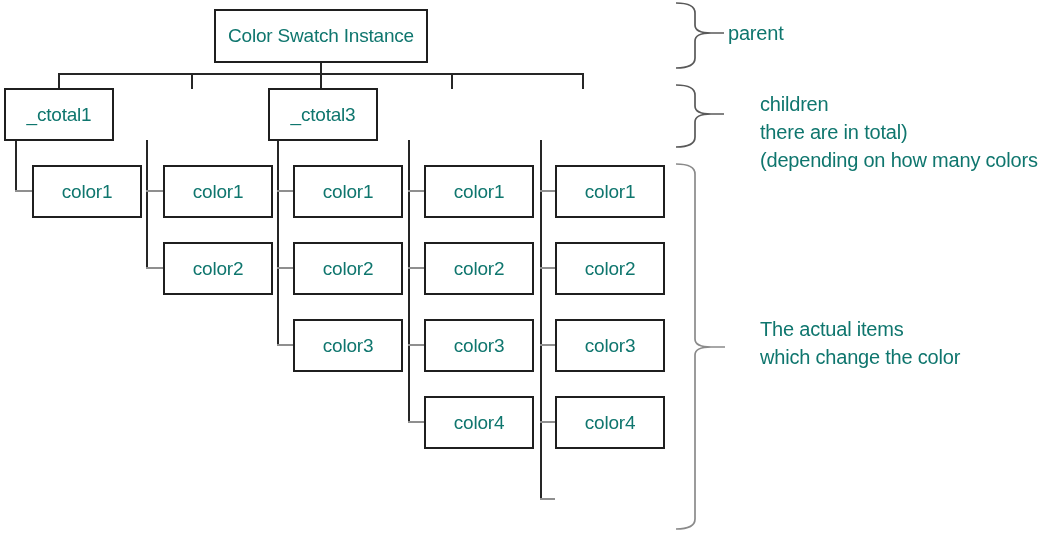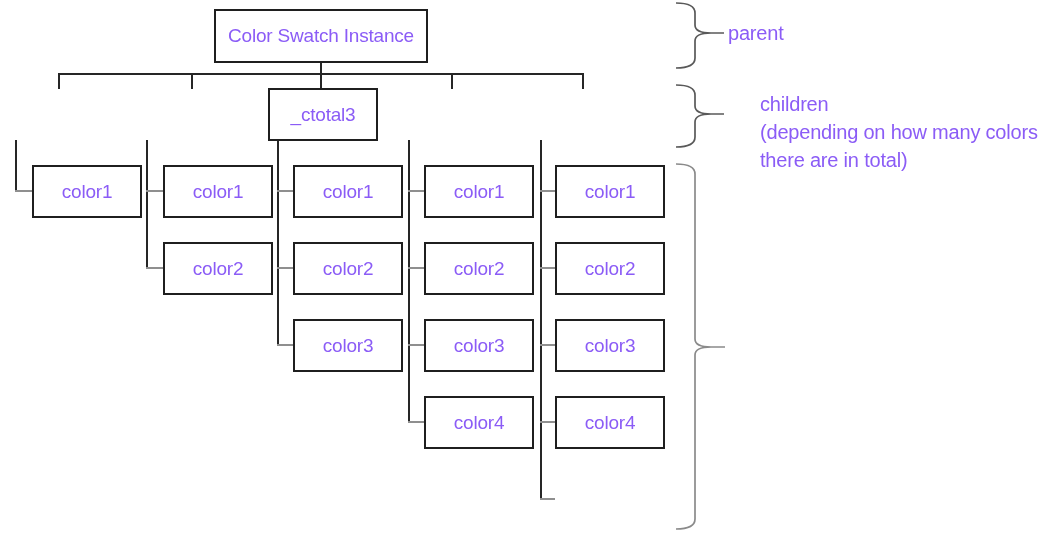--- a/index.html
+++ b/index.html
@@ -1,21 +1,21 @@
 <!DOCTYPE html>
 <html><head>
 <meta charset="utf-8">
 <style>
   html,body{margin:0;padding:0;background:#ffffff;}
   .canvas{
     position:relative;
     width:1051px;height:535px;
     background:#ffffff;
     font-family:"Liberation Sans", sans-serif;
-    color:#8b5cf6;
+    color:#0f766e;
     overflow:hidden;
   }
   .lines{position:absolute;left:0;top:0;}
   .box{
     position:absolute;
     box-sizing:border-box;
     border:2px solid #1f1f1f;
     background:#ffffff;
     display:flex;align-items:center;justify-content:center;
     font-size:19px;
@@ -74,20 +74,21 @@
 
     <g fill="none" stroke-width="1.7">
       <path stroke="#595959" d="M676 3 Q695 3 695 13 L695 25 Q695 33 711 33 Q695 33 695 41 L695 58 Q695 68 676 68 M711 33 L724 33"></path>
       <path stroke="#595959" d="M676 85 Q695 85 695 95 L695 106 Q695 114 711 114 Q695 114 695 122 L695 137 Q695 147 676 147 M711 114 L724 114"></path>
       <path stroke="#8a8a8a" d="M676 164 Q695 164 695 174 L695 339 Q695 347 711 347 Q695 347 695 355 L695 519 Q695 529 676 529 M711 347 L725 347"></path>
     </g>
   </svg>
 
   <div class="box" style="left:214px;top:9px;width:214px;height:54px">Color Swatch Instance</div>
 
+  <div class="box" style="left:4px;top:88px;width:110px;height:53px">_ctotal1</div>
   <div class="box" style="left:268px;top:88px;width:110px;height:53px">_ctotal3</div>
 
   <div class="box" style="left:32px;top:165px;width:110px;height:53px">color1</div>
 
   <div class="box" style="left:163px;top:165px;width:110px;height:53px">color1</div>
   <div class="box" style="left:163px;top:242px;width:110px;height:53px">color2</div>
 
   <div class="box" style="left:293px;top:165px;width:110px;height:53px">color1</div>
   <div class="box" style="left:293px;top:242px;width:110px;height:53px">color2</div>
   <div class="box" style="left:293px;top:319px;width:110px;height:53px">color3</div>
@@ -99,18 +100,22 @@
 
   <div class="box" style="left:555px;top:165px;width:110px;height:53px">color1</div>
   <div class="box" style="left:555px;top:242px;width:110px;height:53px">color2</div>
   <div class="box" style="left:555px;top:319px;width:110px;height:53px">color3</div>
   <div class="box" style="left:555px;top:396px;width:110px;height:53px">color4</div>
 
   <div class="note" style="left:728px;top:19px">parent</div>
 
   <div class="note" style="left:728px;top:90px">
     <span>children</span>
+    <span>there are in total)</span>
     <span>(depending on how many colors</span>
-    <span>there are in total)</span>
   </div>
 
+  <div class="note" style="left:728px;top:315px">
+    <span>The actual items</span>
+    <span>which change the color</span>
+  </div>
 
 </div>
 
 </body></html>

